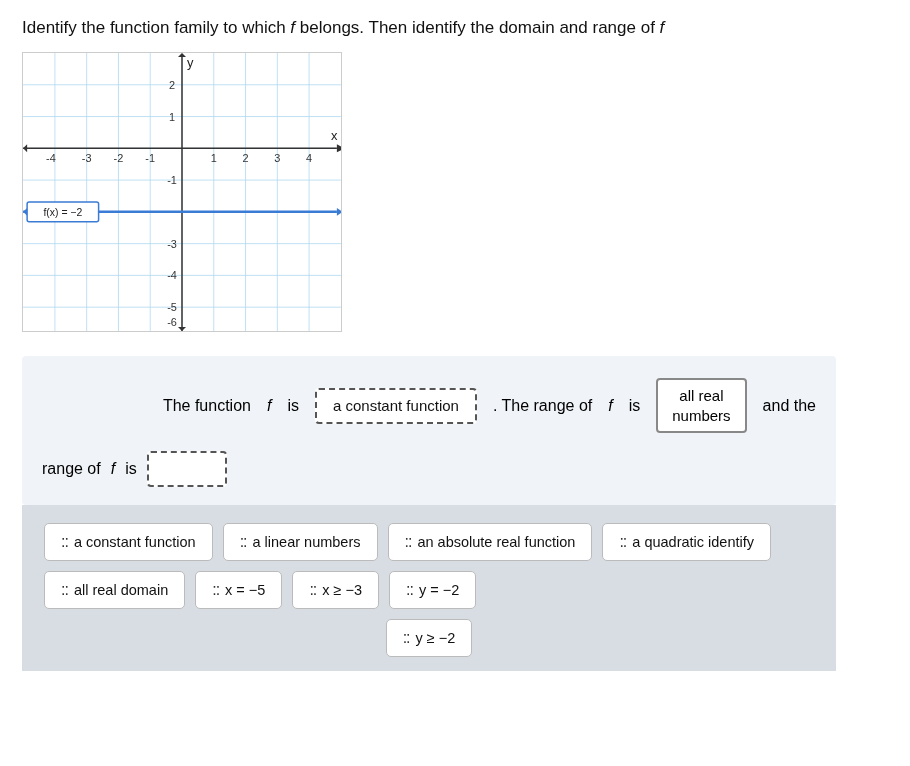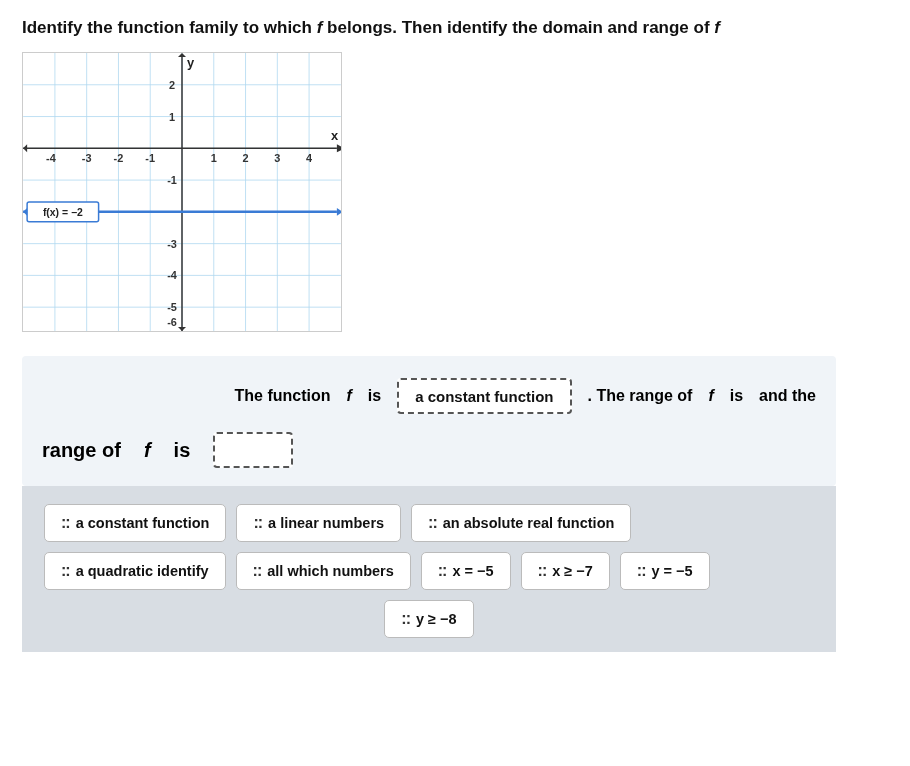--- a/index.html
+++ b/index.html
@@ -10,21 +10,20 @@
       min-height: 766px;
       overflow: hidden;
     }
 
     .page {
       width: 858px;
       min-height: 766px;
       background: #fff;
       padding: 18px 22px 10px 22px;
       position: relative;
-      font-weight: bold;
     }
 
     .question-text {
       font-size: 17px;
       color: #111;
       margin-bottom: 14px;
       font-family: Arial, sans-serif;
     }
 
     .question-text em {
@@ -56,22 +55,22 @@
       gap: 16px;
       font-size: 16px;
       font-family: Arial, sans-serif;
       margin-bottom: 18px;
       justify-content: flex-end;
     }
 
     .answer-row2 {
       display: flex;
       align-items: center;
-      gap: 23px;
-      font-size: 20px;
+      gap: 10px;
+      font-size: 16px;
       font-family: Arial, sans-serif;
     }
 
     .answer-box {
       border: 2px dashed #555;
       border-radius: 4px;
       padding: 6px 16px;
       min-width: 80px;
       min-height: 36px;
       background: #fff;
@@ -230,20 +229,23 @@
     <div class="answer-row1">
       <span>The function </span>
       <em>f</em>
       <span> is</span>
       <div class="answer-box filled">
         <span>a constant function</span>
       </div>
       <span>. The range of </span>
       <em>f</em>
       <span> is</span>
+      <div class="domain-box">
+        <span><span>all real</span><br><span>numbers</span></span>
+      </div>
       <span>and the</span>
     </div>
 
     <div class="answer-row2">
       <span>range of </span>
       <em>f</em>
       <span> is</span>
       <div class="answer-box">
         <span></span>
       </div>
@@ -262,35 +264,35 @@
     <div class="tile">
       <span class="dots">::</span>
       <span>an absolute real function</span>
     </div>
     <div class="tile">
       <span class="dots">::</span>
       <span>a quadratic identify</span>
     </div>
     <div class="tile">
       <span class="dots">::</span>
-      <span>all which numbers</span>
+      <span>all real domain</span>
     </div>
     <div class="tile">
       <span class="dots">::</span>
       <span>x = −5</span>
     </div>
     <div class="tile">
       <span class="dots">::</span>
-      <span>x ≥ −7</span>
-    </div>
-    <div class="tile">
-      <span class="dots">::</span>
-      <span>y = −5</span>
+      <span>x ≥ −3</span>
+    </div>
+    <div class="tile">
+      <span class="dots">::</span>
+      <span>y = −2</span>
     </div>
     <div style="width:100%; display:flex; justify-content:center;">
       <div class="tile">
         <span class="dots">::</span>
-        <span>y ≥ −8</span>
+        <span>y ≥ −2</span>
       </div>
     </div>
   </div>
 
 </div>
 
 </body></html>

